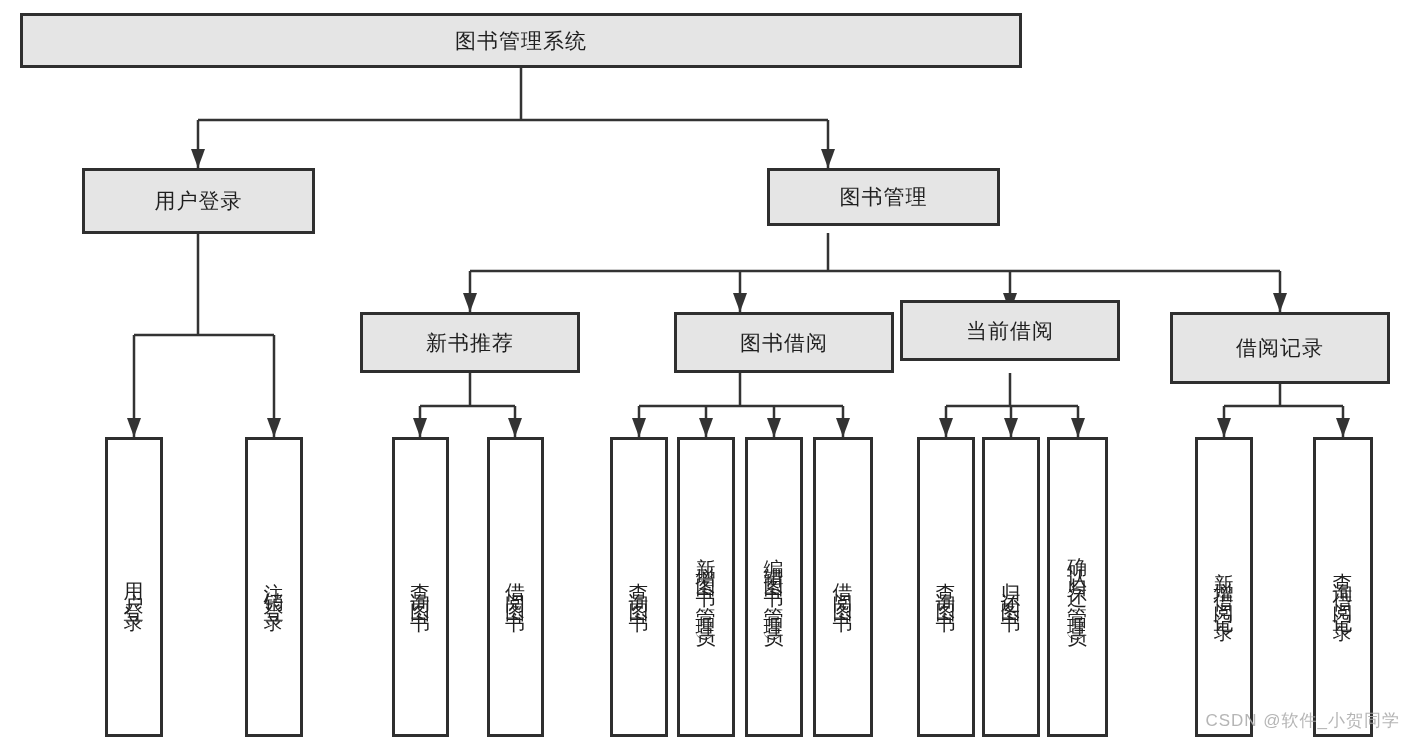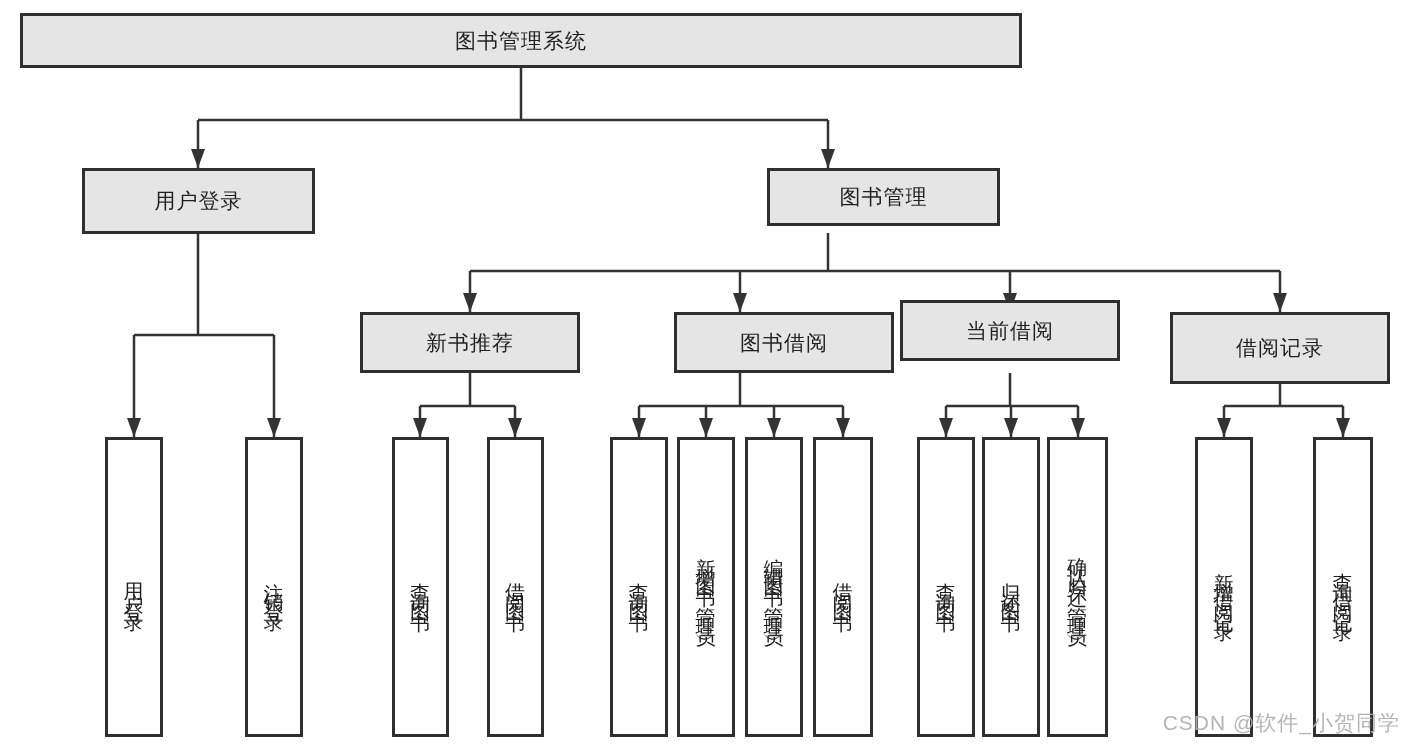--- a/index.html
+++ b/index.html
@@ -50,21 +50,21 @@
     writing-mode: vertical-rl;
     text-orientation: mixed;
     font-size: 20px;
     letter-spacing: 10px;
     line-height: 1;
   }
   #watermark {
     position: absolute;
     right: 5px;
     top: 709px;
-    font-size: 21px;
+    font-size: 17px;
     color: rgba(175,175,175,0.92);
     letter-spacing: 1px;
     z-index: 10;
     white-space: nowrap;
   }
 </style>
 </head>
 <body>
 
 <div id="stage">

